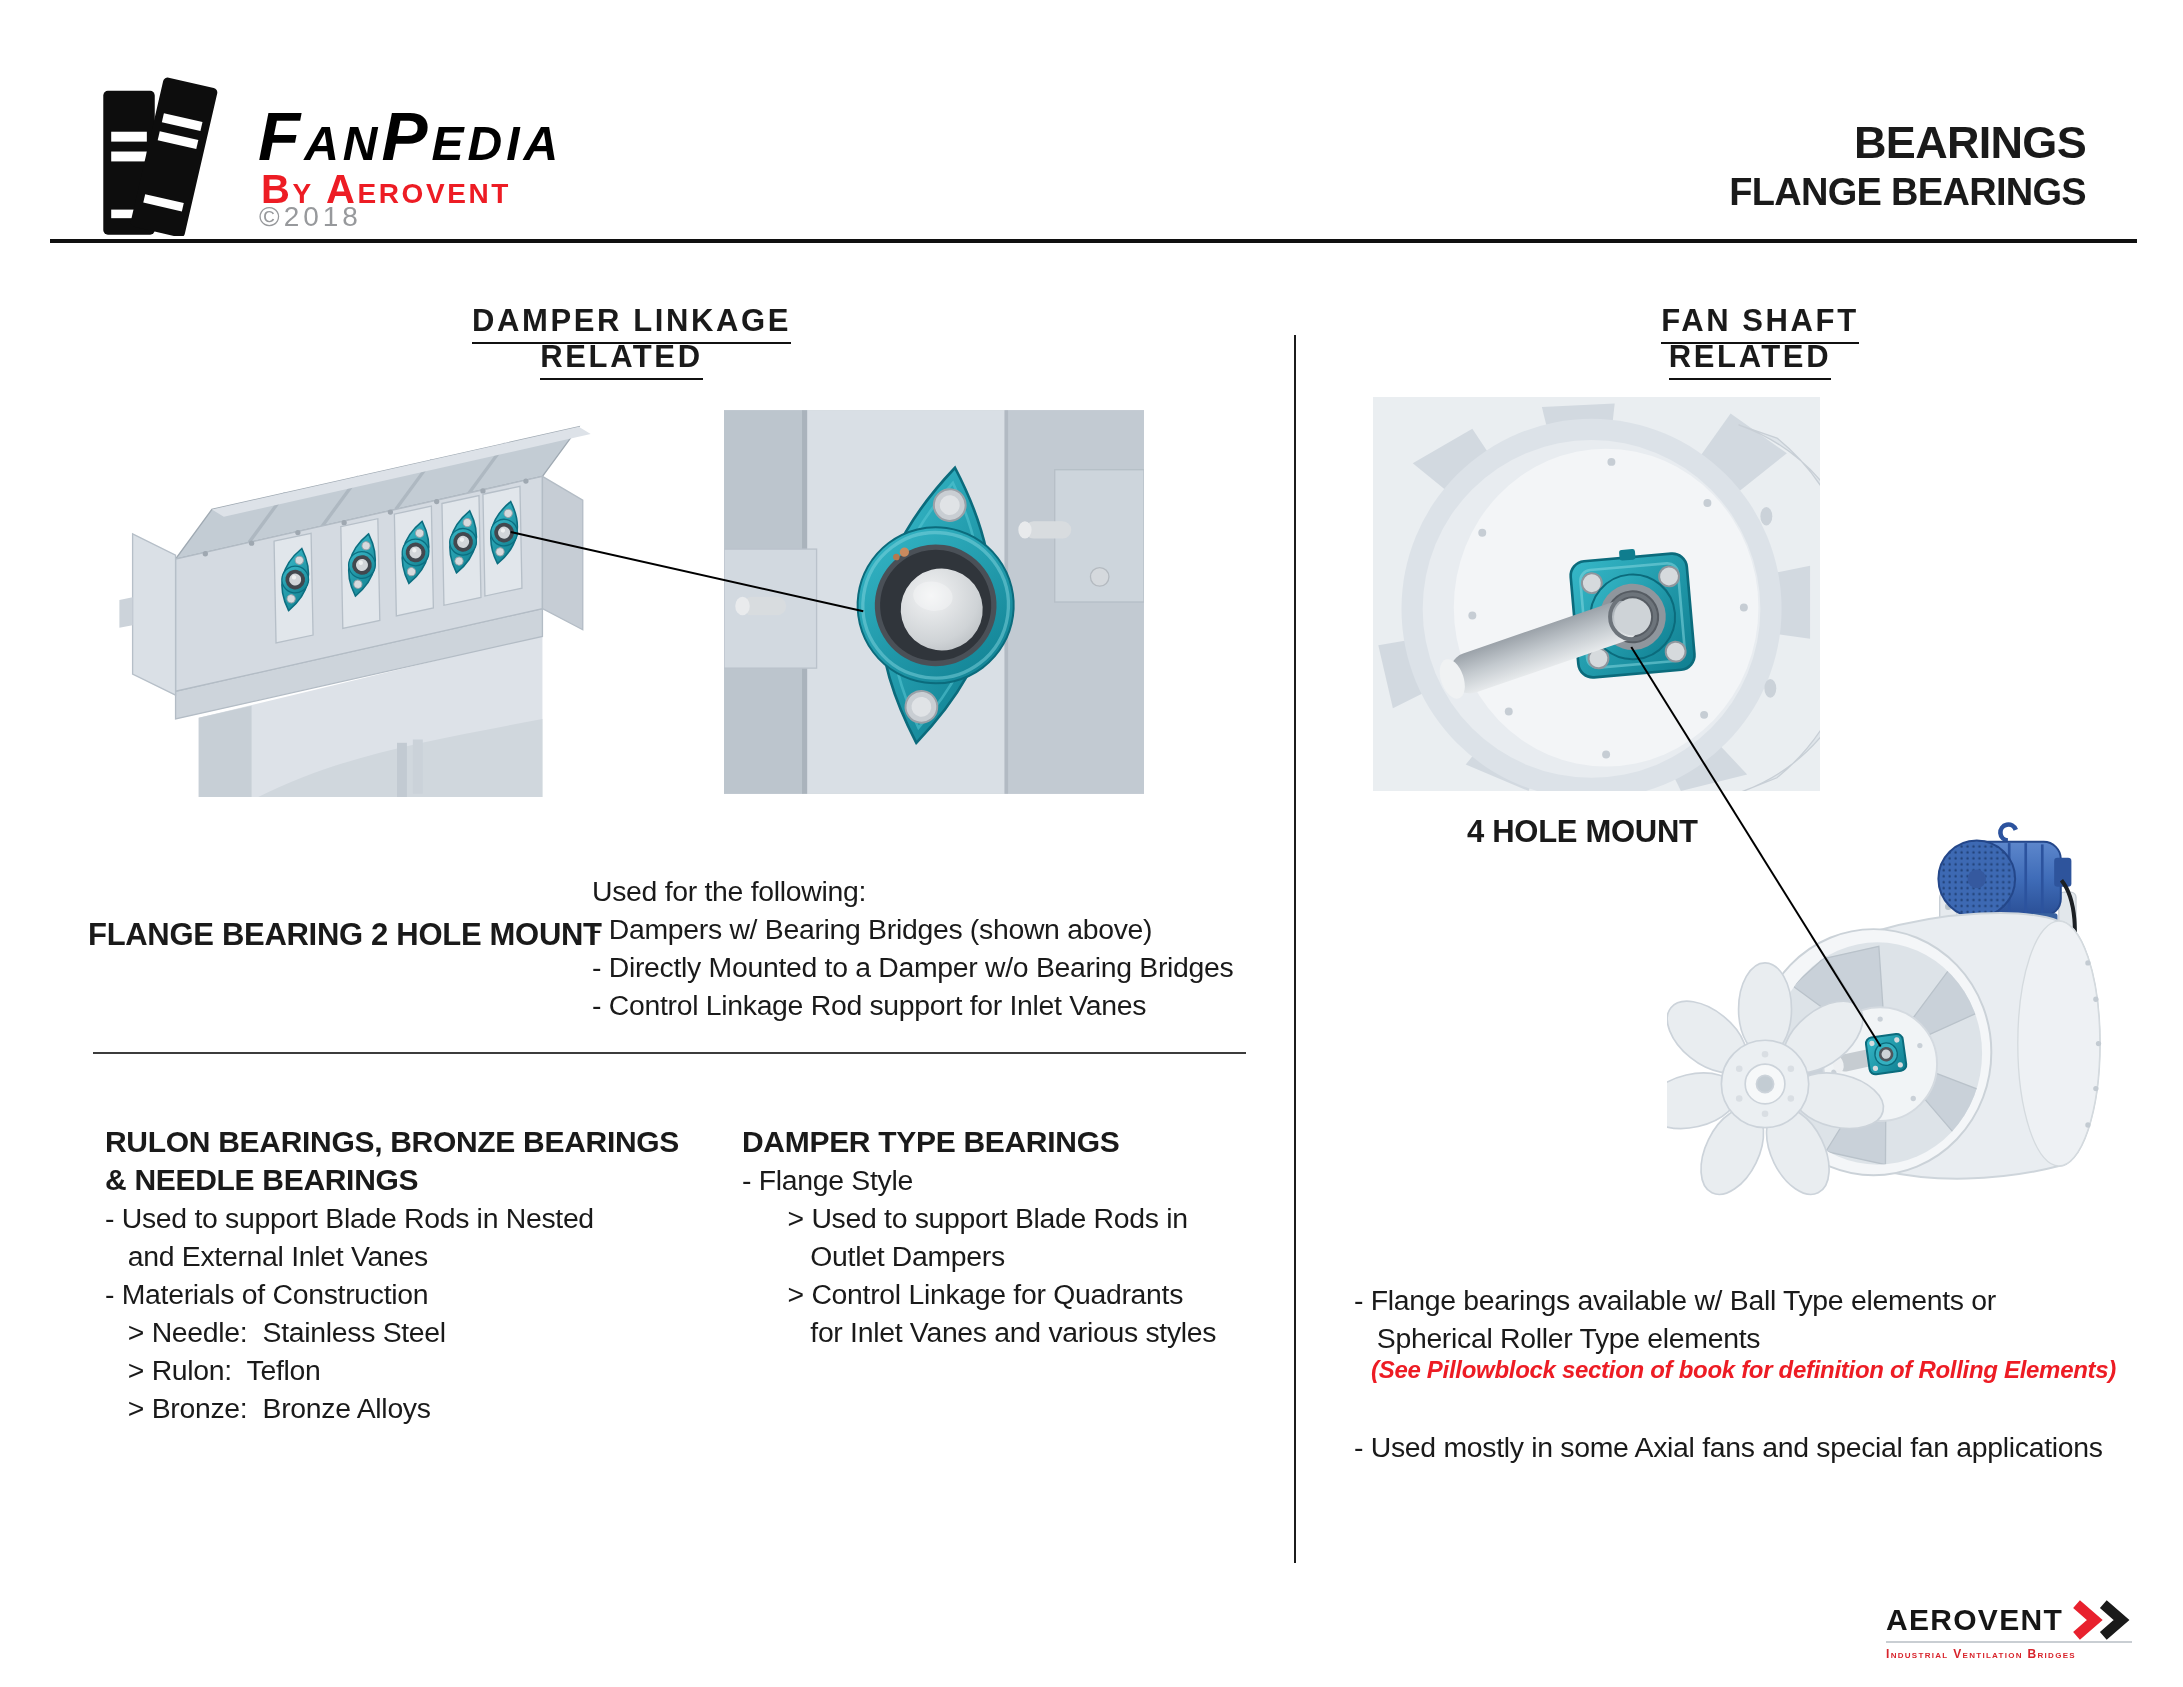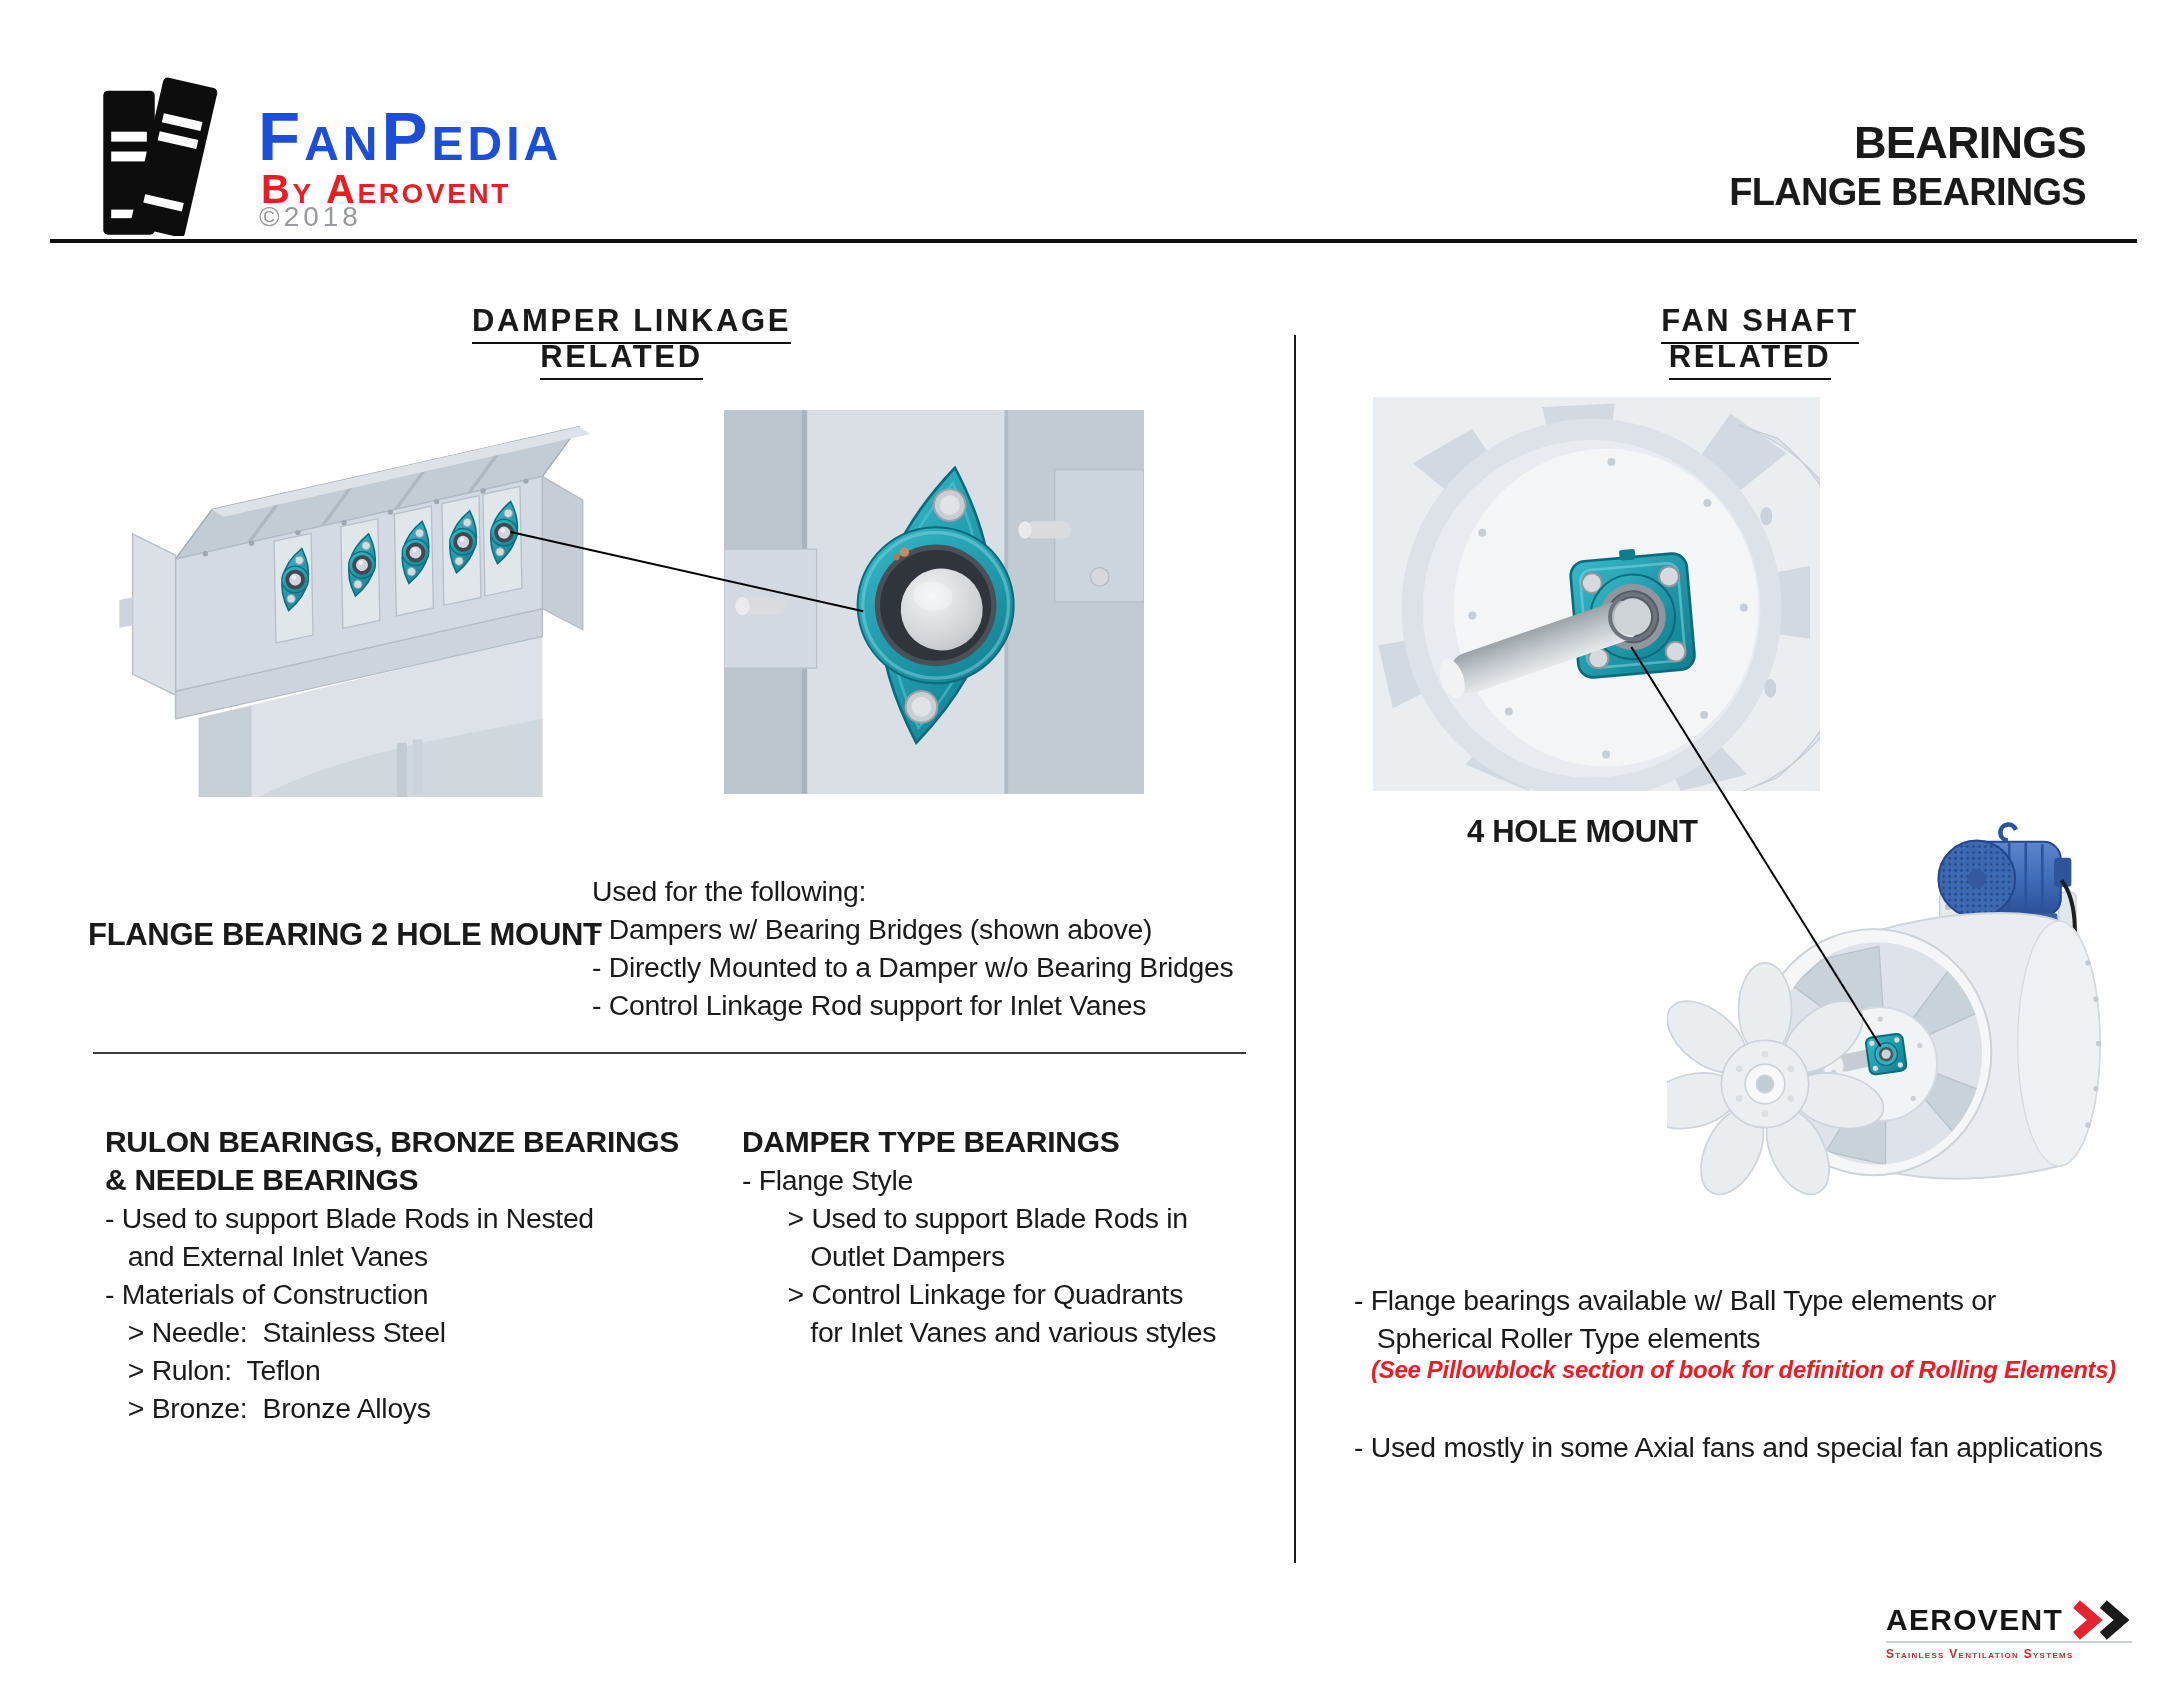--- a/index.html
+++ b/index.html
@@ -2,21 +2,21 @@
 <html style="font-size:10.6px"><head>
 <meta charset="utf-8">
 <style>
   html,body{margin:0;padding:0;background:#ffffff;}
   body{width:2183px;height:1687px;position:relative;font-family:"Liberation Sans",sans-serif;color:#1a1a1a;overflow:hidden;}
   .abs{position:absolute;}
   .line{white-space:pre;letter-spacing:-0.3px;}
 
   
   #logo-icon{left:98px;top:71px;width:132px;height:165px;}
-  #logo-title{left:258px;top:97px;font-size:69px;font-weight:bold;font-variant:small-caps;letter-spacing:4px;color:#1d4ed8;}
+  #logo-title{left:258px;top:97px;font-size:69px;font-weight:bold;font-variant:small-caps;letter-spacing:4px;color:#000000;font-style:italic;}
   #logo-sub{left:261px;top:167px;font-size:40px;font-weight:bold;font-variant:small-caps;letter-spacing:2.6px;color:#ed1c24;}
   #logo-copy{left:259px;top:201px;font-size:28px;letter-spacing:4px;color:#97999c;}
   #header-titles{left:1522px;top:119px;width:564px;text-align:right;line-height:1.05;}
   #header-title{font-size:45px;font-weight:bold;letter-spacing:-0.7px;}
   #header-subtitle{font-size:38px;font-weight:bold;letter-spacing:-0.7px;margin-top:6.6px;}
   #header-rule{left:50px;top:239px;width:2087px;height:4px;background:#101010;}
 
   
   .sect-head{text-align:center;font-size:31px;font-weight:bold;letter-spacing:2.6px;}
   .sect-head span{border-bottom:2.6px solid #111;padding-bottom:4px;margin-left:20px;}
@@ -398,17 +398,17 @@
 
   <div id="footer-logo" class="abs">
     <div id="footer-row">
       <span id="footer-brand">AEROVENT</span>
       <svg id="footer-chevrons" viewBox="0 0 116 60">
         <polyline points="14,4 44,30 14,56" fill="none" stroke="#e8212e" stroke-width="17"></polyline>
         <polyline points="58,4 88,30 58,56" fill="none" stroke="#1a1a1a" stroke-width="17"></polyline>
       </svg>
     </div>
     <div id="footer-rule"></div>
-    <div id="footer-tagline">Stainless Ventilation Systems</div>
+    <div id="footer-tagline">Industrial Ventilation Bridges</div>
   </div>
 
 </div>
 
 
 </body></html>

